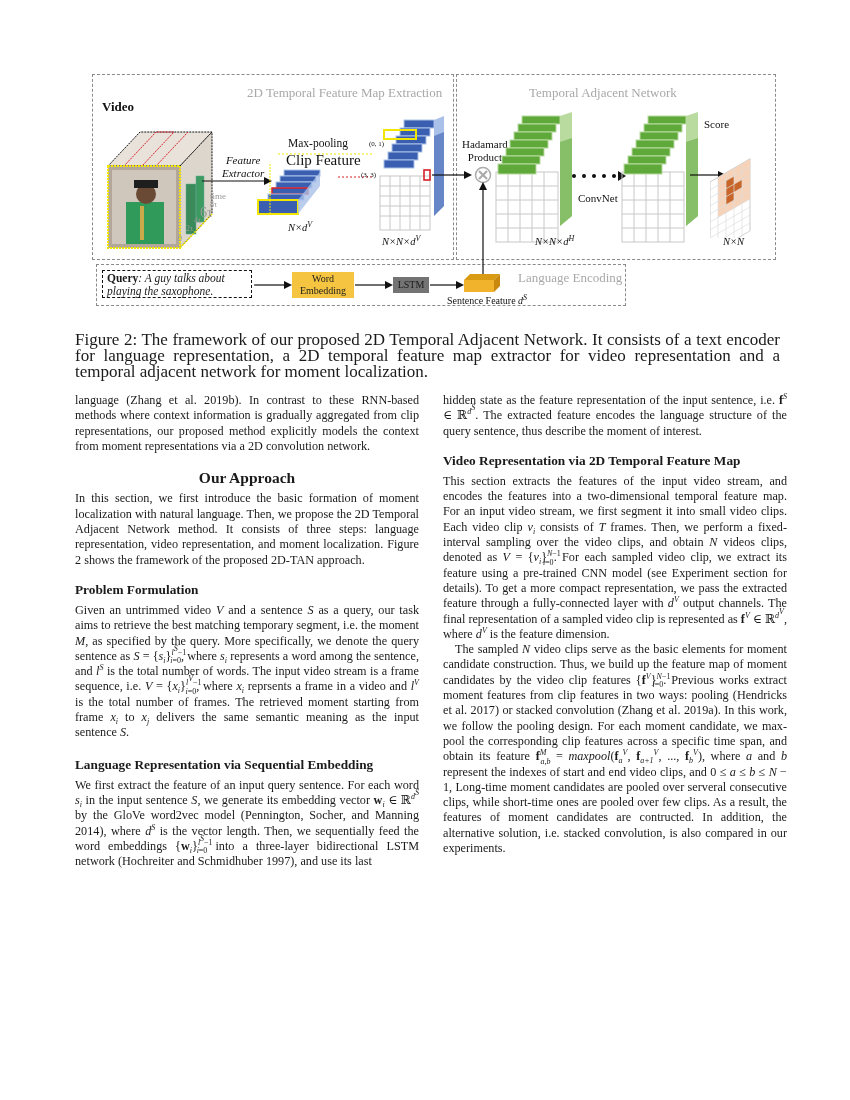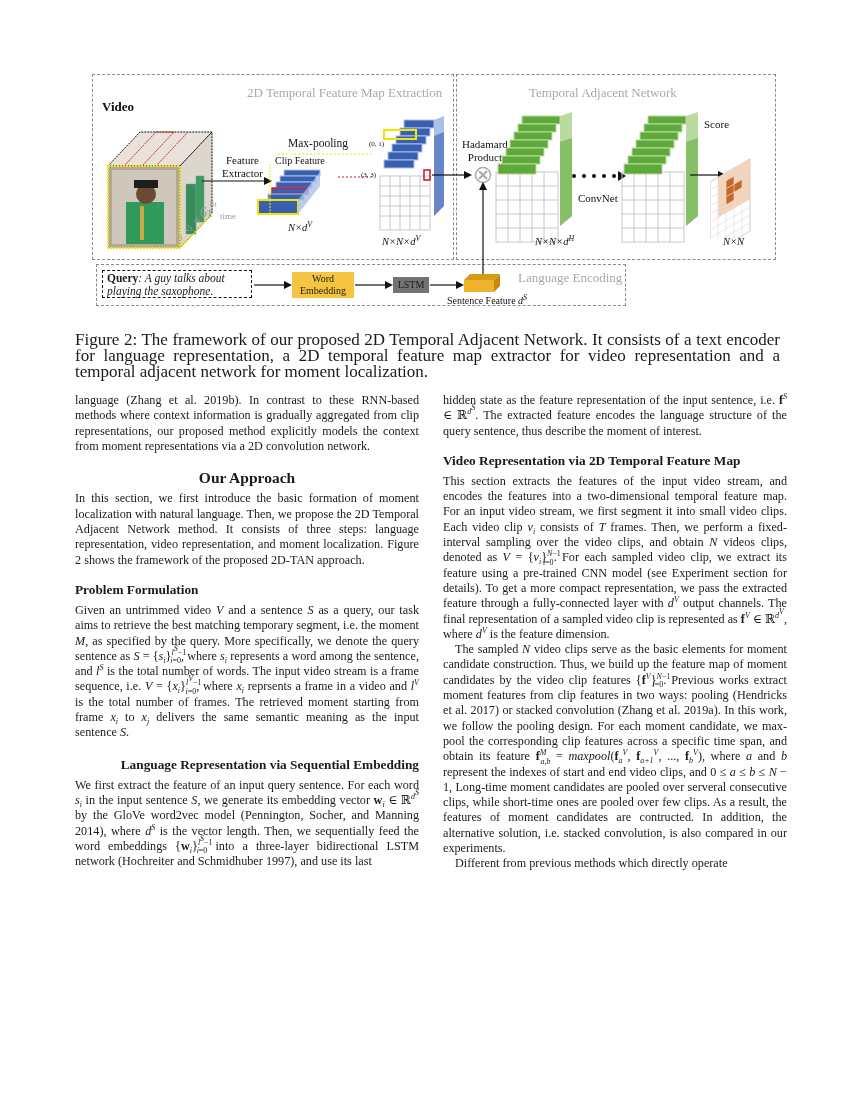--- a/index.html
+++ b/index.html
@@ -47,38 +47,38 @@
     <polygon points="24,42 56,8 74,8 42,42" fill="none" stroke="#d8202a" stroke-dasharray="2,1"></polygon>
     <line x1="56" y1="42" x2="88" y2="8" stroke="#d8202a" stroke-dasharray="2,1"></line>
     <rect x="8" y="42" width="72" height="82" fill="#b3a79a" stroke="#f2e600" stroke-width="2" stroke-dasharray="2,1"></rect>
     <rect x="12" y="46" width="64" height="74" fill="#cfc6bc"></rect>
     <rect x="26" y="78" width="38" height="42" fill="#2f9a5a"></rect>
     <circle cx="46" cy="70" r="10" fill="#6b4a35"></circle>
     <rect x="34" y="56" width="24" height="8" fill="#1e1e1e"></rect>
     <rect x="40" y="82" width="4" height="34" fill="#c9a94a"></rect>
     <line x1="80" y1="124" x2="112" y2="90" stroke="#f2e600" stroke-width="1.5" stroke-dasharray="2,1"></line>
   </svg>
-  <div class="flabel" style="left:128px;top:116px;color:#999;font-size:9px;margin-top:20px;">time</div>
+  <div class="flabel" style="left:118px;top:116px;color:#999;font-size:9px;">time</div>
   <div class="flabel" style="left:86px;top:158px;color:#999;font-size:8px;">0</div>
   <div class="flabel" style="left:94px;top:148px;color:#999;font-size:8px;">2τ</div>
   <div class="flabel" style="left:102px;top:140px;color:#999;font-size:8px;">4τ</div>
   <div class="flabel" style="left:108px;top:132px;color:#999;font-size:14px;">6τ</div>
   <div class="flabel" style="left:118px;top:124px;color:#999;font-size:8px;">8τ</div>
 
-  <div class="flabel" style="left:130px;top:80px;text-align:center;">
+  <div class="flabel" style="left:130px;top:80px;text-align:center;font-style:italic;">
     <span>Feature</span><br>
     <span>Extractor</span>
   </div>
   <svg style="position:absolute;left:110px;top:102px;" width="70" height="10">
     <line x1="0" y1="5" x2="62" y2="5" stroke="#111" stroke-width="1.2"></line>
     <polygon points="62,1 70,5 62,9" fill="#111"></polygon>
   </svg>
 
   <div class="flabel" style="left:196px;top:63px;font-size:11.5px;">Max-pooling</div>
-  <div class="flabel" style="left:183px;top:80px;font-size:10px;">Clip Feature</div>
+  <div class="flabel" style="left:194px;top:80px;font-size:15px;">Clip Feature</div>
   <svg style="position:absolute;left:158px;top:90px;" width="80" height="60" viewBox="0 0 80 60">
     <g>
       <rect x="34" y="6" width="36" height="6" fill="#3a5fb0" stroke="#a9c1e8"></rect>
       <rect x="30" y="12" width="36" height="6" fill="#3a5fb0" stroke="#a9c1e8"></rect>
       <rect x="26" y="18" width="36" height="6" fill="#3a5fb0" stroke="#a9c1e8"></rect>
       <rect x="22" y="24" width="36" height="6" fill="#3a5fb0" stroke="#d8202a" stroke-width="1.5"></rect>
       <rect x="18" y="30" width="36" height="6" fill="#3a5fb0" stroke="#a9c1e8"></rect>
       <rect x="8" y="36" width="40" height="14" fill="#3a5fb0" stroke="#f2e600" stroke-width="2"></rect>
       <polygon points="48,36 70,8 70,22 48,50" fill="#a9c1e8" opacity="0.8"></polygon>
     </g>
@@ -274,26 +274,25 @@
 
 <div class="col" style="left:75px;top:393px;">
   <p>language  (Zhang et al. 2019b). In contrast to these RNN-based methods where context information is gradually aggregated from clip representations, our proposed method explicitly models the context from moment representations via a 2D convolution network.</p>
 
   <div class="sec">Our Approach</div>
   <p>In this section, we first introduce the basic formation of moment localization with natural language. Then, we propose the 2D Temporal Adjacent Network method. It consists of three steps: language representation, video representation, and moment localization. Figure 2 shows the framework of the proposed 2D-TAN approach.</p>
 
   <div class="sub">Problem Formulation</div>
   <p><span>Given an untrimmed video </span><span class="m">V</span><span> and a sentence </span><span class="m">S</span><span> as a query, our task aims to retrieve the best matching temporary segment, i.e. the moment </span><span class="m">M</span><span>, as specified by the query. More specifically, we denote the query sentence as </span><span class="m">S</span> = {<span class="m">s<sub>i</sub></span>}<sup><span class="m">l<sup>S</sup></span>−1</sup><sub style="margin-left:-16px;"><span class="m">i</span>=0</sub><span>, where </span><span class="m">s<sub>i</sub></span><span> represents a word among the sentence, and </span><span class="m">l<sup>S</sup></span><span> is the total number of words. The input video stream is a frame sequence, i.e. </span><span class="m">V</span> = {<span class="m">x<sub>i</sub></span>}<sup><span class="m">l<sup>V</sup></span>−1</sup><sub style="margin-left:-16px;"><span class="m">i</span>=0</sub><span>, where </span><span class="m">x<sub>i</sub></span><span> reprsents a frame in a video and </span><span class="m">l<sup>V</sup></span><span> is the total number of frames. The retrieved moment starting from frame </span><span class="m">x<sub>i</sub></span><span> to </span><span class="m">x<sub>j</sub></span><span> delivers the same semantic meaning as the input sentence </span><span class="m">S</span><span>.</span></p>
 
-  <div class="sub" style="margin-top:16px;text-align:right;">Language Representation via Sequential Embedding</div>
+  <div class="sub" style="margin-top:16px;">Language Representation via Sequential Embedding</div>
   <p><span>We first extract the feature of an input query sentence. For each word </span><span class="m">s<sub>i</sub></span><span> in the input sentence </span><span class="m">S</span><span>, we generate its embedding vector </span><b>w</b><sub class="m">i</sub> ∈ ℝ<sup><span class="m">d<sup>S</sup></span></sup><span> by the GloVe word2vec model (Pennington, Socher, and Manning 2014), where </span><span class="m">d<sup>S</sup></span><span> is the vector length. Then, we sequentially feed the word embeddings </span>{<b>w</b><sub class="m">i</sub>}<sup><span class="m">l<sup>S</sup></span>−1</sup><sub style="margin-left:-16px;"><span class="m">i</span>=0</sub><span> into a three-layer bidirectional LSTM network (Hochreiter and Schmidhuber 1997), and use its last</span></p>
 </div>
 
 <div class="col" style="left:443px;top:393px;">
   <p><span>hidden state as the feature representation of the input sentence, i.e. </span><b>f</b><sup class="m">S</sup> ∈ ℝ<sup><span class="m">d<sup>S</sup></span></sup><span>. The extracted feature encodes the language structure of the query sentence, thus describe the moment of interest.</span></p>
 
   <div class="sub" style="">Video Representation via 2D Temporal Feature Map</div>
   <p><span>This section extracts the features of the input video stream, and encodes the features into a two-dimensional temporal feature map. For an input video stream, we first segment it into small video clips. Each video clip </span><span class="m">v<sub>i</sub></span><span> consists of </span><span class="m">T</span><span> frames. Then, we perform a fixed-interval sampling over the video clips, and obtain </span><span class="m">N</span><span> videos clips, denoted as </span><span class="m">V</span> = {<span class="m">v<sub>i</sub></span>}<sup><span class="m">N</span>−1</sup><sub style="margin-left:-18px;"><span class="m">i</span>=0</sub><span>. For each sampled video clip, we extract its feature using a pre-trained CNN model (see Experiment section for details). To get a more compact representation, we pass the extracted feature through a fully-connected layer with </span><span class="m">d<sup>V</sup></span><span> output channels. The final representation of a sampled video clip is represented as </span><b>f</b><sup class="m">V</sup> ∈ ℝ<sup><span class="m">d<sup>V</sup></span></sup><span>, where </span><span class="m">d<sup>V</sup></span><span> is the feature dimension.</span></p>
 
   <p class="ind"><span>The sampled </span><span class="m">N</span><span> video clips serve as the basic elements for moment candidate construction. Thus, we build up the feature map of moment candidates by the video clip features </span>{<b>f</b><sup class="m">V</sup>}<sup><span class="m">N</span>−1</sup><sub style="margin-left:-18px;"><span class="m">i</span>=0</sub><span>. Previous works extract moment features from clip features in two ways: pooling (Hendricks et al. 2017) or stacked convolution (Zhang et al. 2019a). In this work, we follow the pooling design. For each moment candidate, we max-pool the corresponding clip features across a specific time span, and obtain its feature </span><b>f</b><sup class="m">M</sup><sub style="margin-left:-6px;" class="m">a,b</sub> = <span class="m">maxpool</span>(<b>f</b><sub class="m">a</sub><sup class="m">V</sup>, <b>f</b><sub class="m">a+1</sub><sup class="m">V</sup>, ..., <b>f</b><sub class="m">b</sub><sup class="m">V</sup>)<span>, where </span><span class="m">a</span><span> and </span><span class="m">b</span><span> represent the indexes of start and end video clips, and </span>0 ≤ <span class="m">a</span> ≤ <span class="m">b</span> ≤ <span class="m">N</span> − 1<span>, Long-time moment candidates are pooled over serveral consecutive clips, while short-time ones are pooled over few clips. As a result, the features of moment candidates are contructed. In addition, the alternative solution, i.e. stacked convolution, is also compared in our experiments.</span></p>
 
-  <p class="ind">Different from previous methods which directly operate</p>
 </div>
 
 </body></html>

